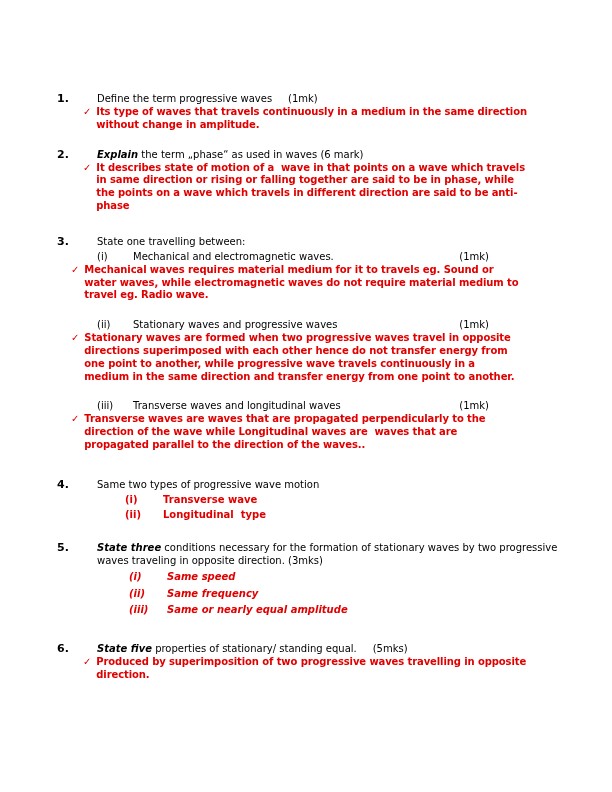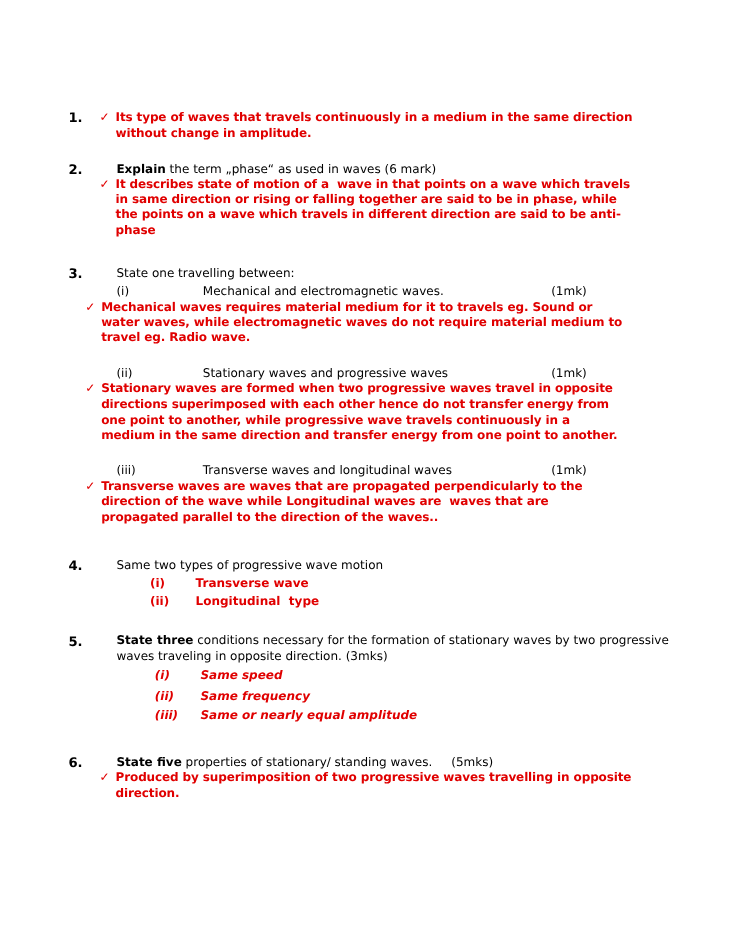--- a/index.html
+++ b/index.html
@@ -21,51 +21,52 @@
   .mb16 { margin-bottom:16px; }
   .mb22 { margin-bottom:22px; }
   .mb26 { margin-bottom:26px; }
   .mb20 { margin-bottom:20px; }
   .qnum {
     width:40px; flex-shrink:0;
     font-weight:bold; font-size:11px; line-height:13px;
   }
   .qbody { width:462px; }
   .prompt { line-height:13px; white-space:pre-wrap; }
-  .bold { font-weight:bold; }
+  .bold { font-weight:bold;font-style:italic; }
   .answer {
     display:flex;
     color:#e00000; font-weight:bold;
     line-height:12.8px; margin-top:1px;
     margin-left:-14px; max-width:446px;
     letter-spacing:-0.1px;
   }
   .check { flex-shrink:0; margin-right:5px; }
   .subitem { margin-top:2px; }
   .subitem.gap { margin-top:16px; }
   .subhead { display:flex; width:392px; line-height:13px; margin-top:1px; }
   .sublabel { width:36px; flex-shrink:0; }
-  .subtext { flex:0 1 auto;margin-left:36px; }
+  .subtext { flex:0 1 auto; }
   .submarks { margin-left:auto; padding-left:8px; }
   .subanswer { margin-left:-26px; max-width:452px; }
   .list-row {
     display:flex; margin-left:28px; margin-top:2px;
     color:#e00000; font-weight:bold; line-height:13px;
   }
   .list-label { width:38px; flex-shrink:0; }
   .italic-rows .list-row { font-style:italic; margin-left:32px; margin-top:3.5px; }
 </style>
 </head>
 <body>
 
 <div class="page">
 
   <div class="question mb16">
     <div class="qnum t">1.</div>
     <div class="qbody">
+      <div class="prompt"><span class="t">Define the term progressive waves     (1mk)</span></div>
       <div class="answer">
         <span class="check">✓</span>
         <span class="t">Its type of waves that travels continuously in a medium in the same direction without change in amplitude.</span>
       </div>
     </div>
   </div>
 
   <div class="question mb22">
     <div class="qnum t">2.</div>
     <div class="qbody">
@@ -154,21 +155,21 @@
           <span class="list-label t">(iii)</span>
           <span class="t">Same or nearly equal amplitude</span>
         </div>
       </div>
     </div>
   </div>
 
   <div class="question">
     <div class="qnum t">6.</div>
     <div class="qbody">
-      <div class="prompt"><span class="bold t">State five</span><span class="t"> properties of stationary/ standing waves.     (5mks)</span></div>
+      <div class="prompt"><span class="bold t">State five</span><span class="t"> properties of stationary/ standing equal.     (5mks)</span></div>
       <div class="answer">
         <span class="check">✓</span>
         <span class="t">Produced by superimposition of two progressive waves travelling in opposite direction.</span>
       </div>
     </div>
   </div>
 
 </div>
 
 </body></html>

